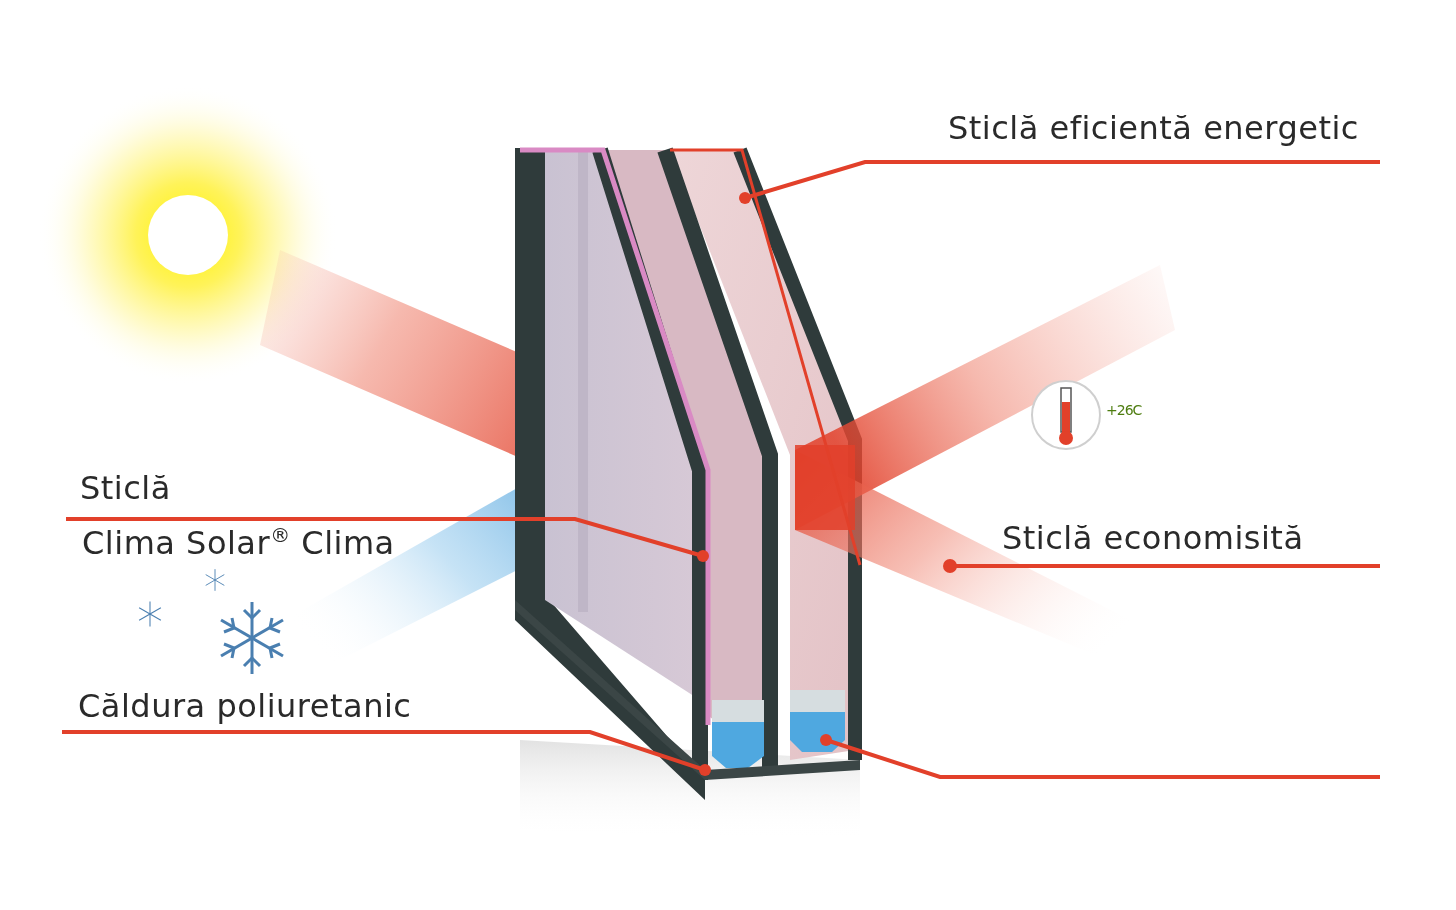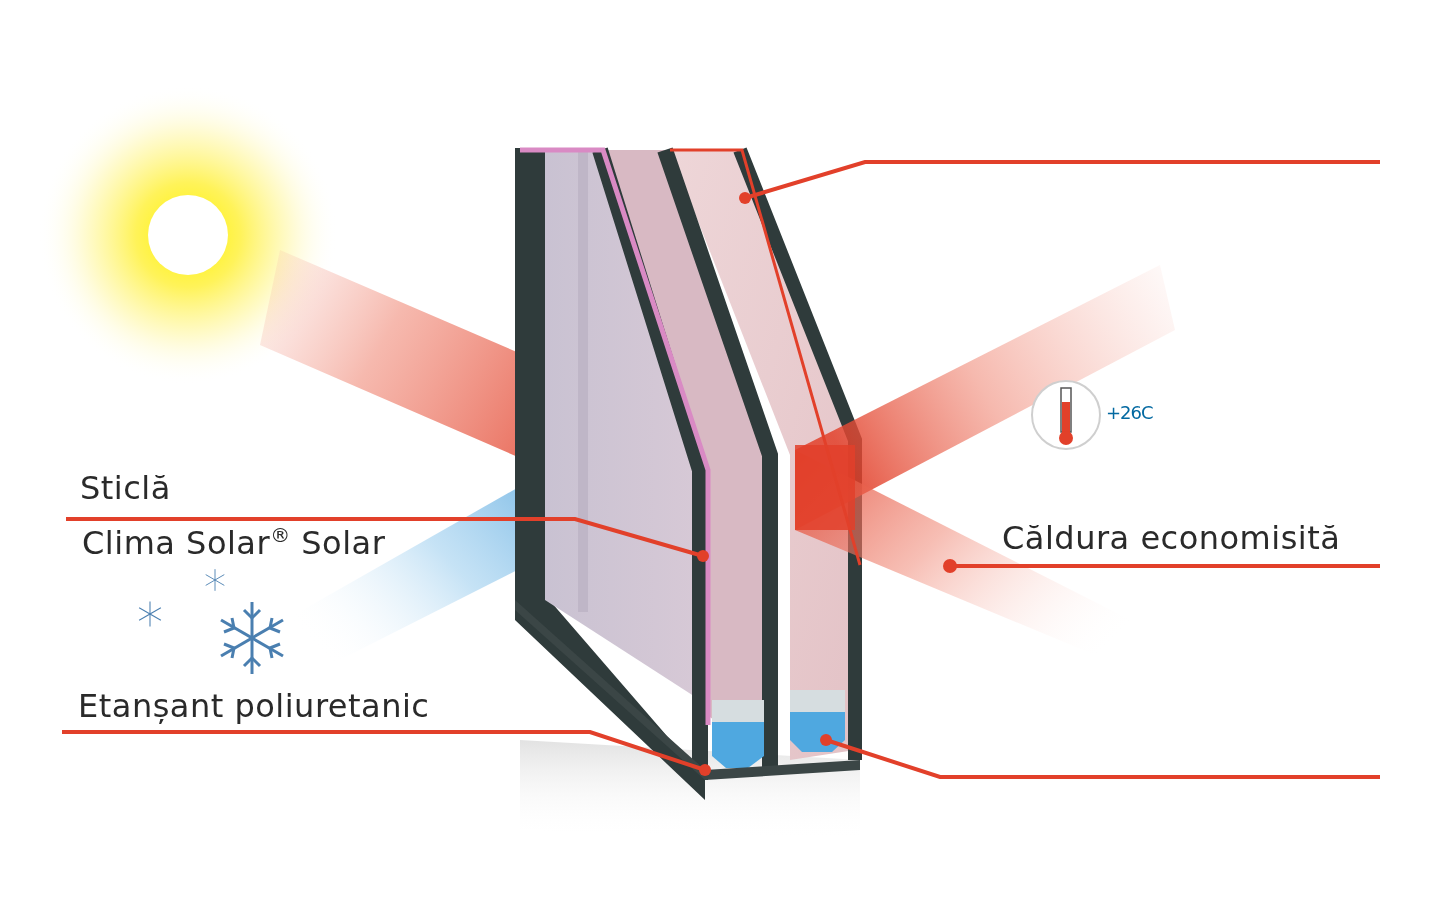--- a/index.html
+++ b/index.html
@@ -2,21 +2,21 @@
 <html><head>
 <meta charset="utf-8">
 <style>
   html, body { margin: 0; padding: 0; background: #ffffff; }
   body { width: 1456px; height: 910px; position: relative; overflow: hidden;
          font-family: "DejaVu Sans", sans-serif; }
   #stage { position: absolute; left: 0; top: 0; width: 1456px; height: 910px; }
   .label { position: absolute; color: #2a2a2a; font-size: 32px; letter-spacing: 0.5px;
            font-family: "DejaVu Sans", sans-serif; white-space: nowrap; line-height: 1; }
   .label sup { font-size: 20px; vertical-align: super; line-height: 0; }
-  .temp { position: absolute; font-size: 18px; color: #0369a1;
+  .temp { position: absolute; font-size: 14px; color: #4d7c0f;
           font-family: "DejaVu Sans", sans-serif; letter-spacing: -1px; text-align: center; }
 </style>
 </head>
 <body>
 
 <div id="stage">
   <svg width="1456" height="910" viewBox="0 0 1456 910" xmlns="http://www.w3.org/2000/svg" style="position:absolute;left:0;top:0;">
     <defs>
       <radialGradient id="sunGlow" cx="50%" cy="50%" r="50%">
         <stop offset="0%" stop-color="#fff200"></stop>
@@ -144,25 +144,26 @@
         <line x1="-31" y1="18" x2="31" y2="-18"></line>
       </g>
       <g transform="translate(215,580) scale(0.3)">
         <line x1="0" y1="-36" x2="0" y2="36"></line>
         <line x1="-31" y1="-18" x2="31" y2="18"></line>
         <line x1="-31" y1="18" x2="31" y2="-18"></line>
       </g>
     </g>
   </svg>
 
+  <div class="label" style="left:948px; top:112px;">Sticlă eficientă energetic</div>
 
   <div class="label" style="left:80px; top:472px;">Sticlă</div>
   <div class="label" style="left:82px; top:527px;">
-    <span>Clima Solar</span><sup>®</sup><span> Solar</span>
+    <span>Clima Solar</span><sup>®</sup><span> Clima</span>
   </div>
 
-  <div class="label" style="left:1002px; top:522px;">Căldura economisită</div>
+  <div class="label" style="left:1002px; top:522px;">Sticlă economisită</div>
 
-  <div class="label" style="left:78px; top:690px;">Etanșant poliuretanic</div>
+  <div class="label" style="left:78px; top:690px;">Căldura poliuretanic</div>
 
 
   <div class="temp" style="left:1106px; top:402px;">+26C</div>
 </div>
 
 </body></html>

